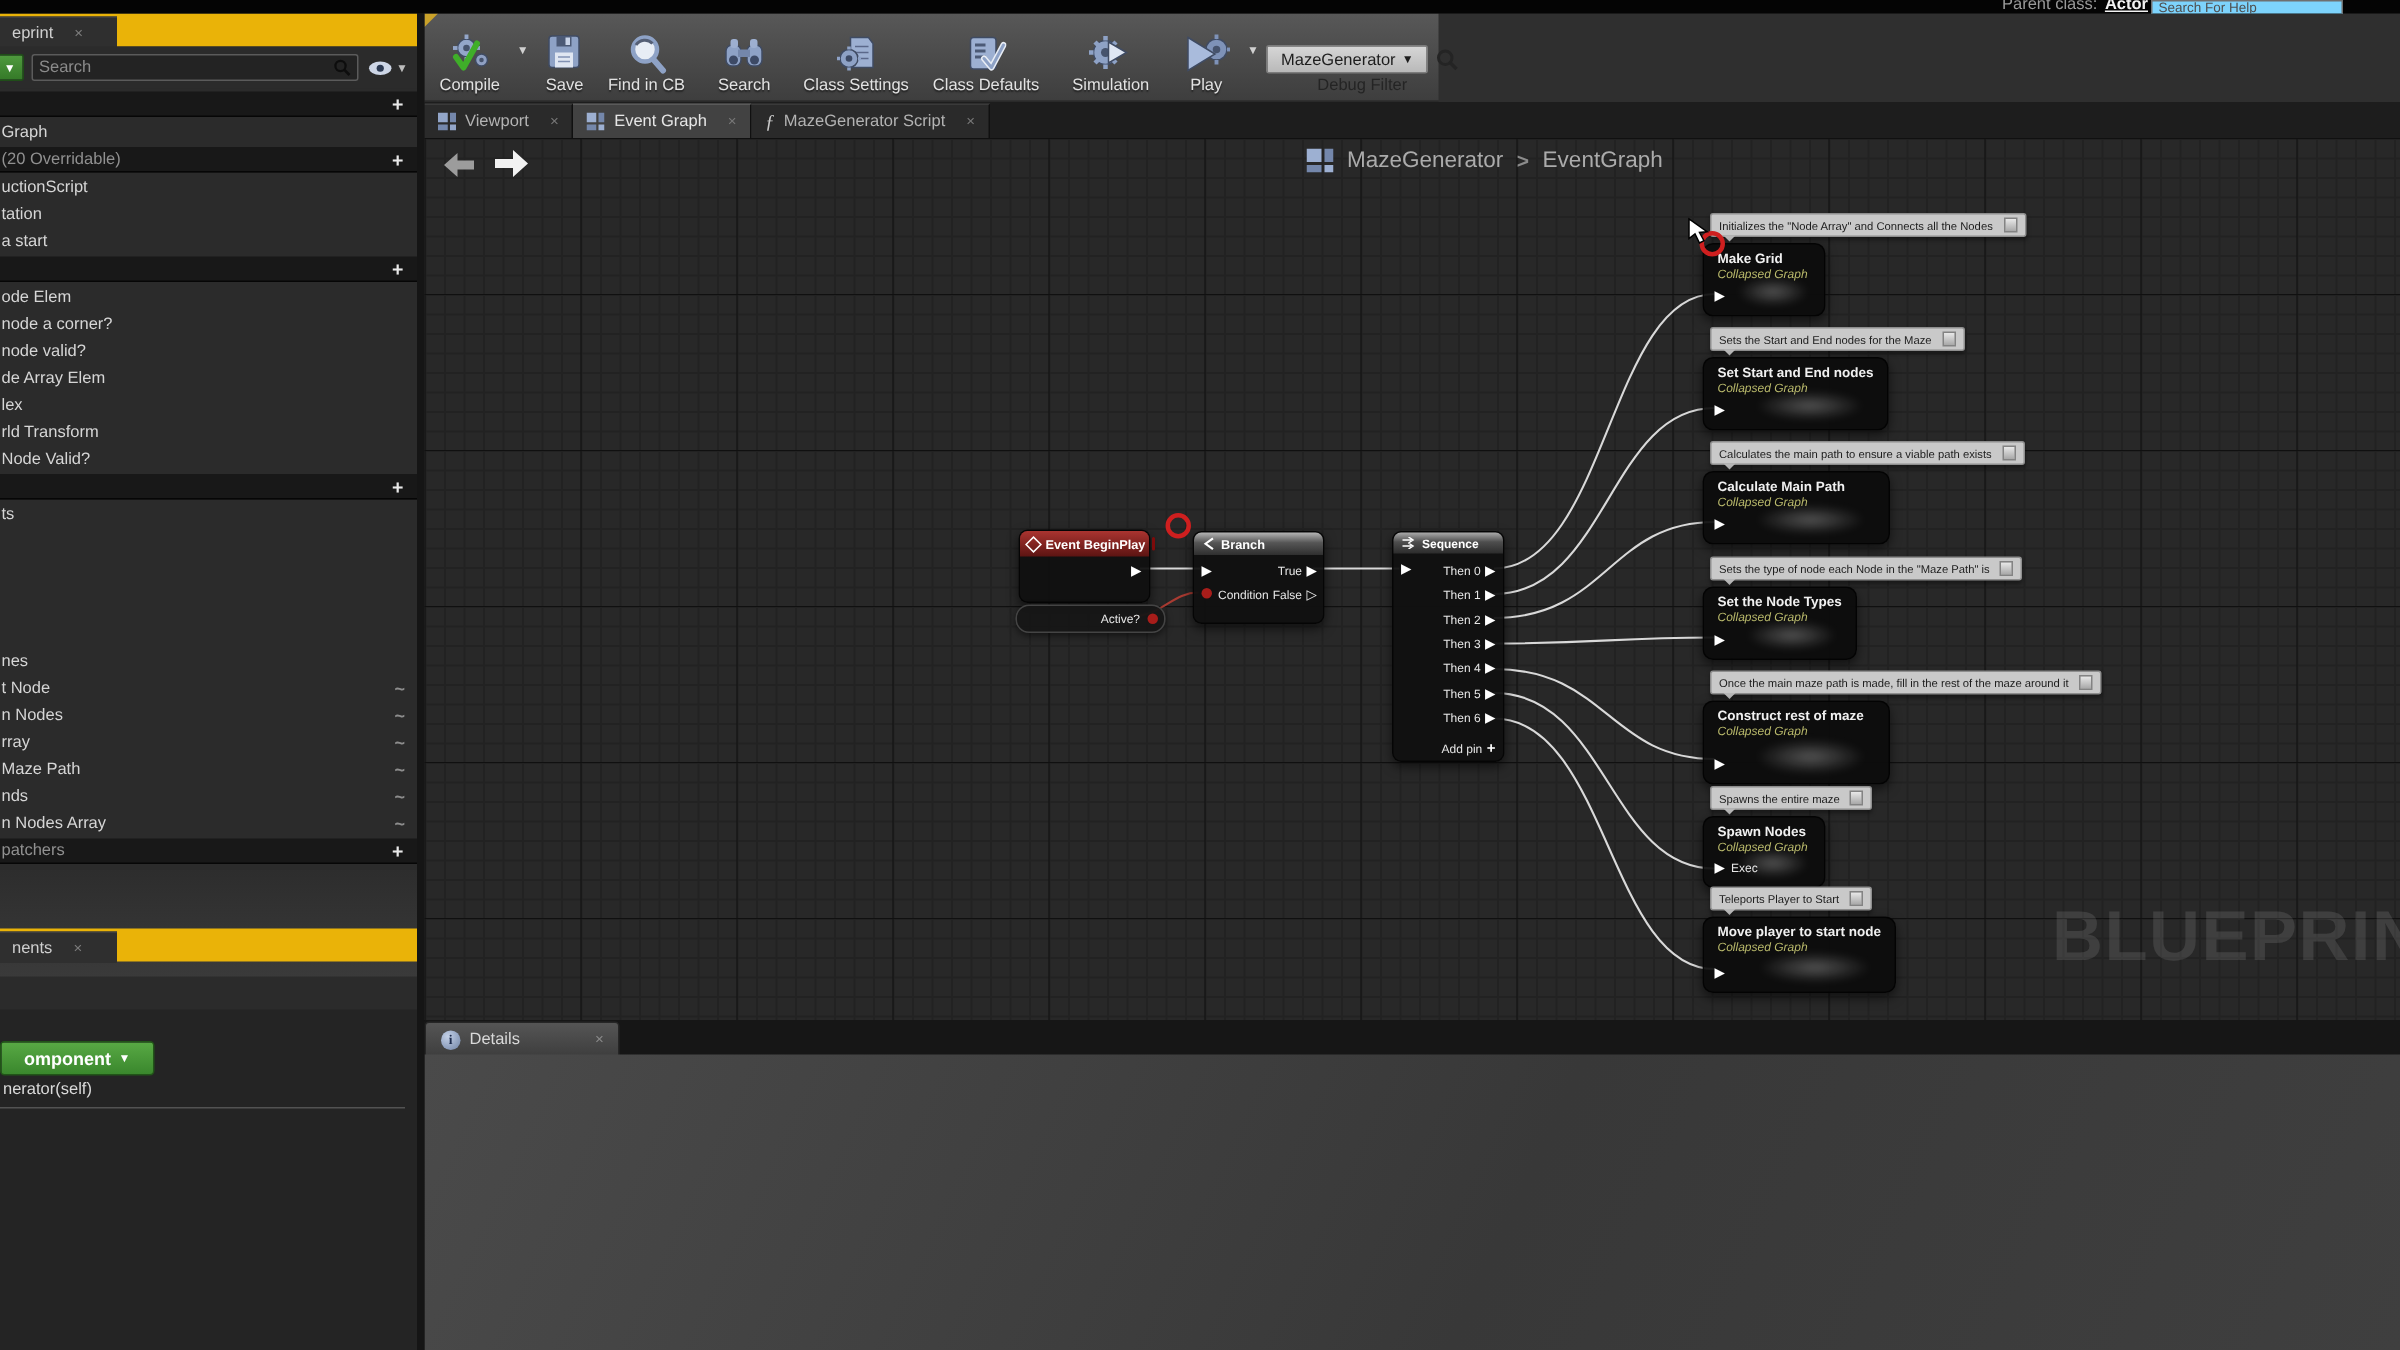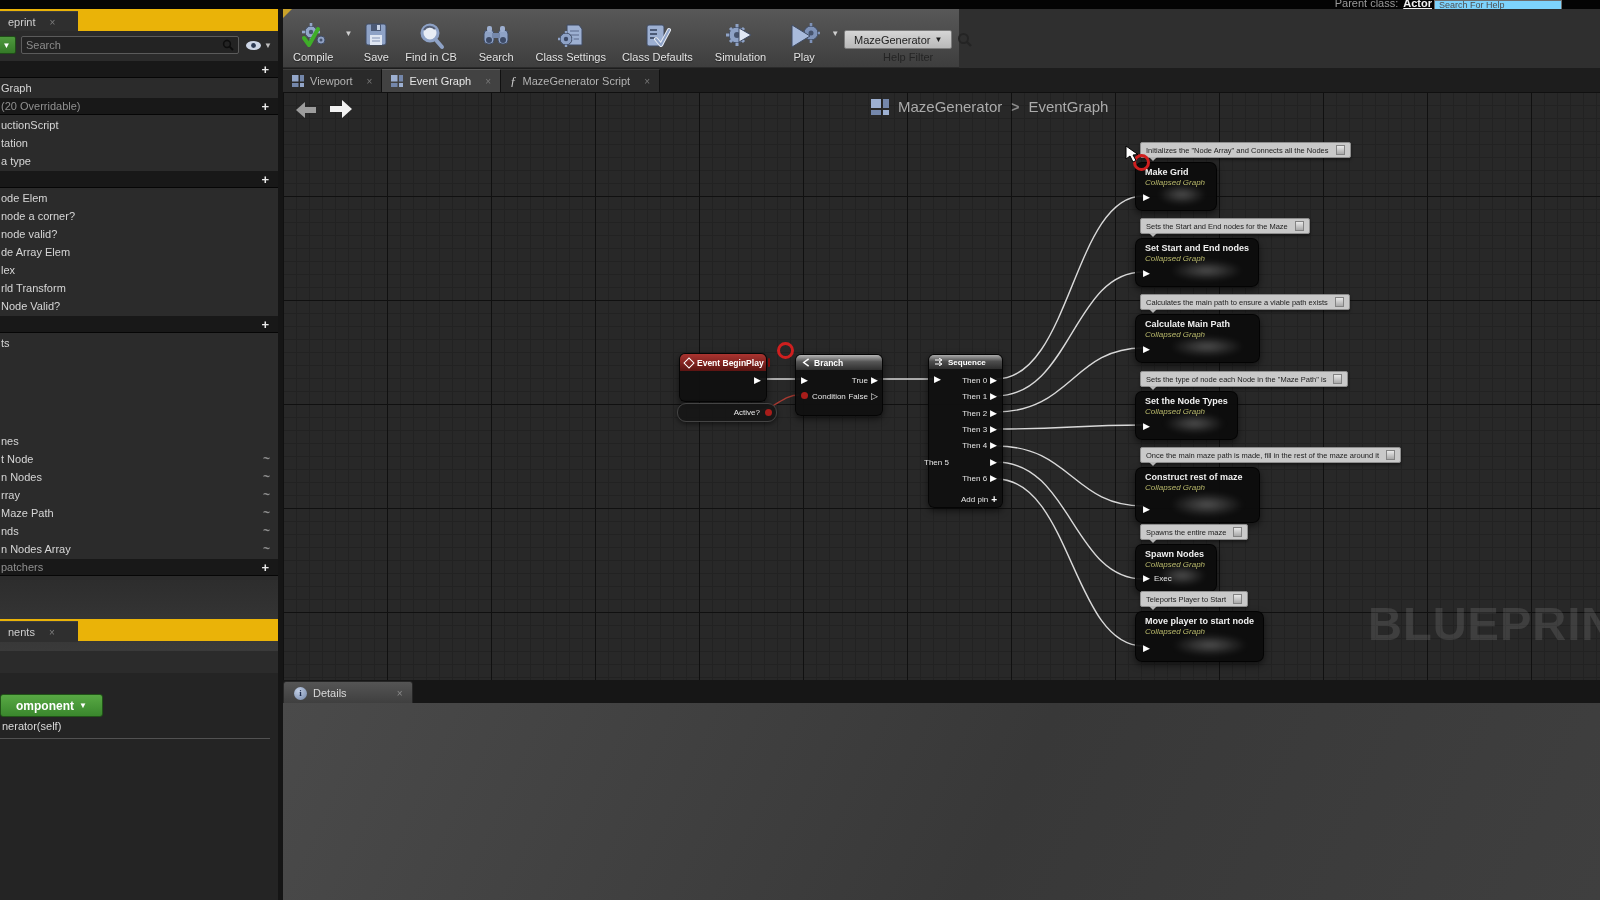--- a/index.html
+++ b/index.html
@@ -226,21 +226,21 @@
         </div>
         <div class="row item">
           <span>uctionScript</span>
 
         </div>
         <div class="row item">
           <span>tation</span>
 
         </div>
         <div class="row item">
-          <span>a type</span>
+          <span>a start</span>
 
         </div>
         <div class="row header">
           <span></span>
           <span class="plus">+</span>
 
         </div>
         <div class="row item">
           <span>ode Elem</span>
 
@@ -480,21 +480,21 @@
       <div id="dbg-row">
         <div id="dbg-select">
           <span>MazeGenerator</span>
           <span class="dcaret">▼</span>
         </div>
         <svg width="15" height="15" viewBox="0 0 15 15">
           <circle cx="6.5" cy="6.5" r="4.5" fill="none" stroke="#242424" stroke-width="2"></circle>
           <line x1="10" y1="10" x2="14" y2="14" stroke="#242424" stroke-width="2.4"></line>
         </svg>
       </div>
-      <span id="dbg-label">Help Filter</span>
+      <span id="dbg-label">Debug Filter</span>
     </div>
   </div>
 
   <div class="abs" id="tabstrip">
     <div class="gtab">
       <svg width="12" height="12" viewBox="0 0 12 12">
         <rect x="0" y="0" width="6.5" height="6.5" fill="#93a6c9"></rect>
           <rect x="8" y="0" width="4" height="6.5" fill="#7487ab"></rect>
         <rect x="0" y="8" width="6.5" height="4" fill="#7487ab"></rect>
           <rect x="8" y="8" width="4" height="4" fill="#93a6c9"></rect>
@@ -608,21 +608,21 @@
             <span class="xp">▶</span>
           </div>
           <div class="sq-row" style="position:relative;justify-content:flex-end;margin-top:6.4px;">
             <span>Then 3</span>
             <span class="xp">▶</span>
           </div>
           <div class="sq-row" style="position:relative;justify-content:flex-end;margin-top:6.4px;">
             <span>Then 4</span>
             <span class="xp">▶</span>
           </div>
-          <div class="sq-row" style="position:relative;justify-content:space-between;margin-top:6.4px;">
+          <div class="sq-row" style="position:relative;justify-content:flex-end;margin-top:6.4px;">
             <span>Then 5</span>
             <span class="xp">▶</span>
           </div>
           <div class="sq-row" style="position:relative;justify-content:flex-end;margin-top:6.4px;">
             <span>Then 6</span>
             <span class="xp">▶</span>
           </div>
         </div>
       <div class="sq-row" style="position:relative;justify-content:flex-end;margin-top:11px;">
         <span>Add pin</span>

